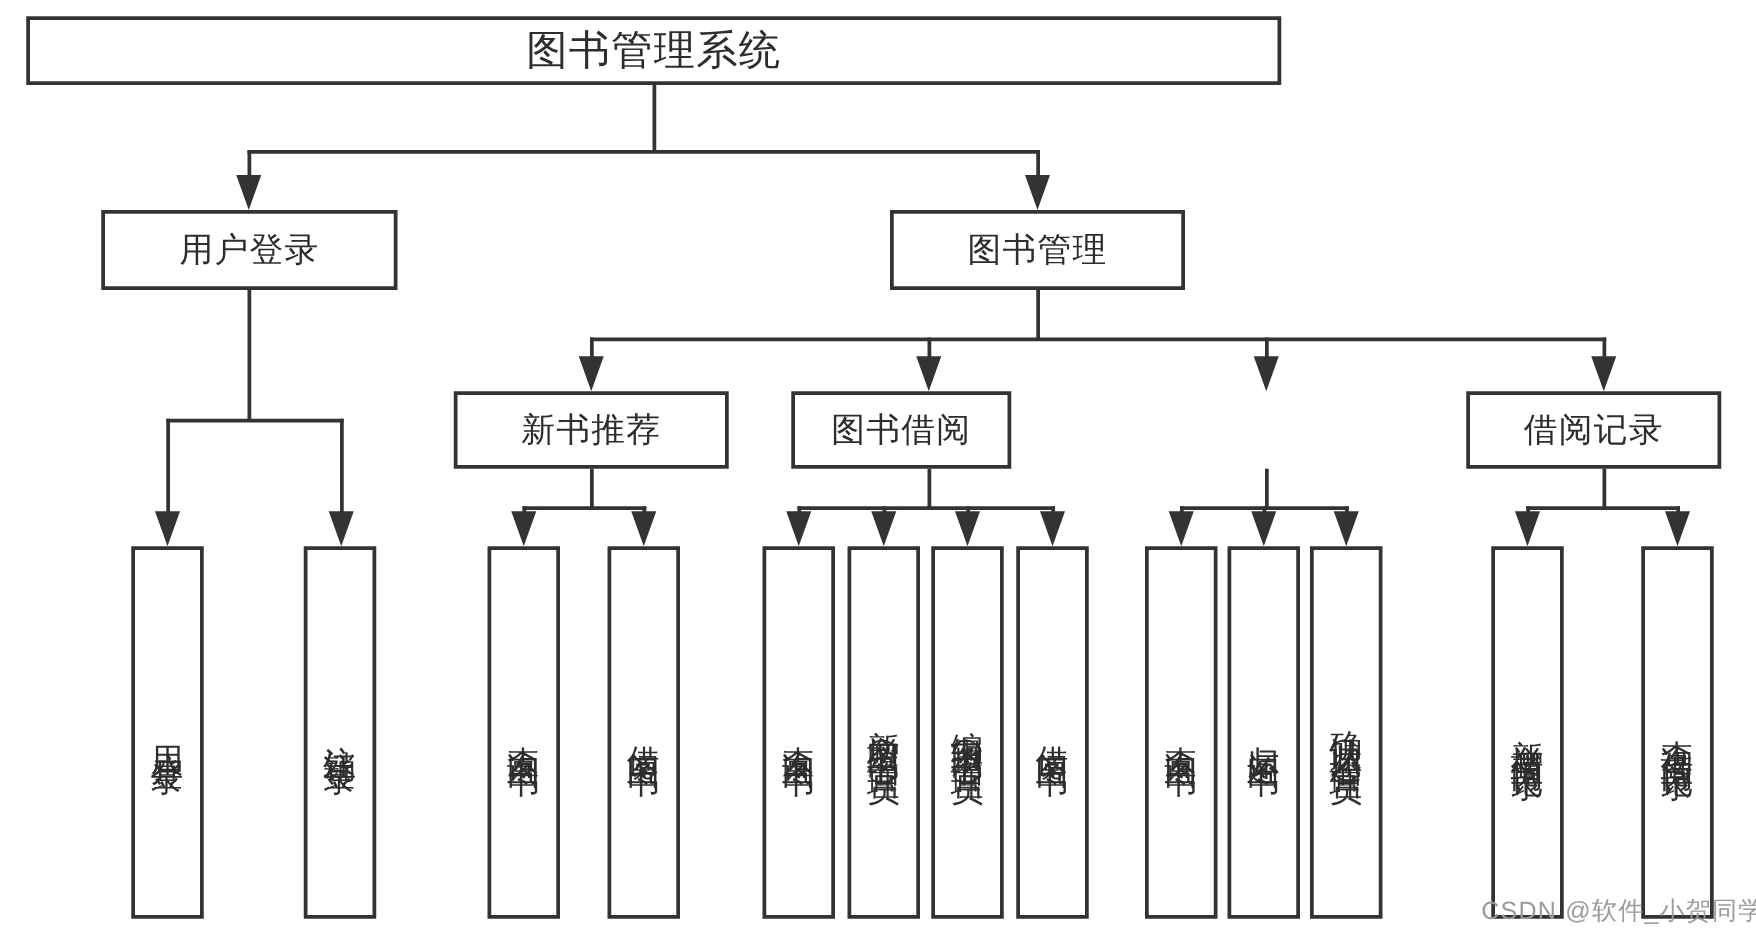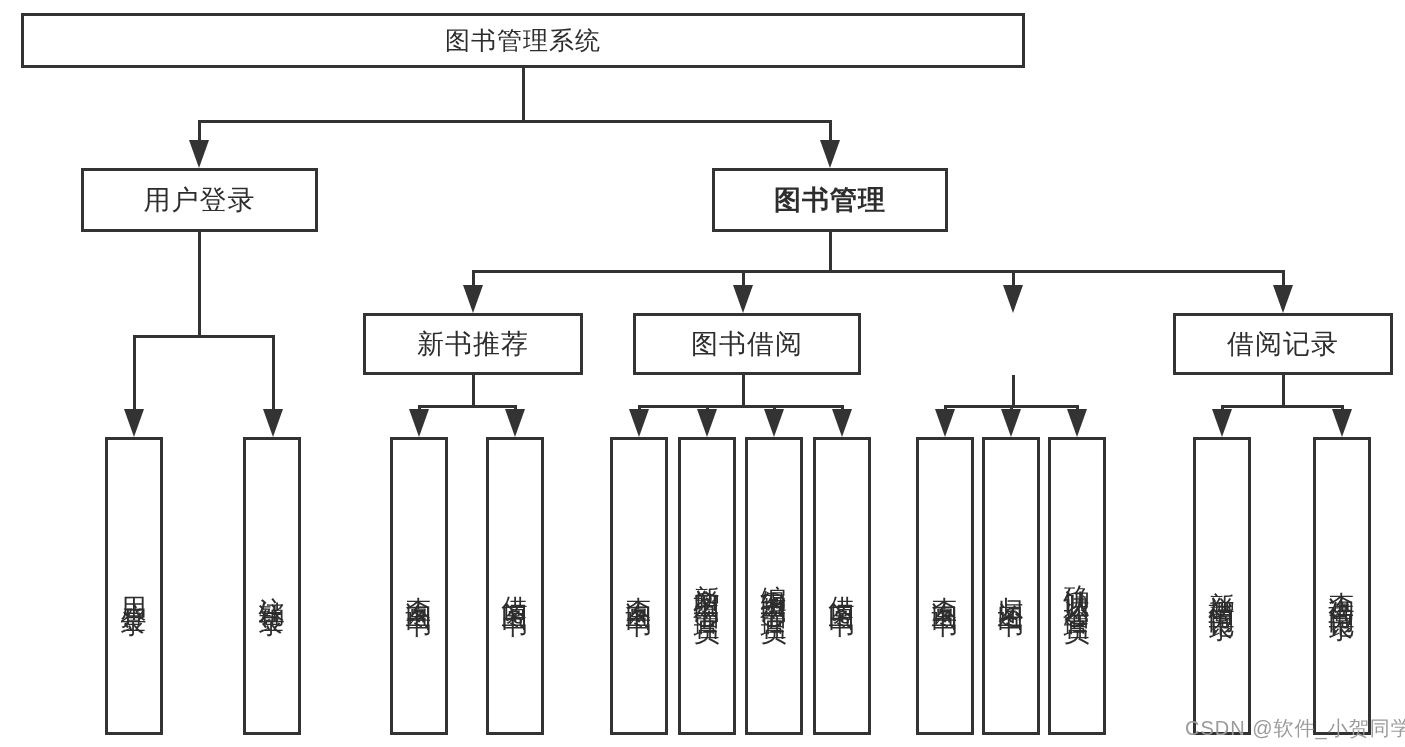--- a/index.html
+++ b/index.html
@@ -21,21 +21,21 @@
     box-sizing: border-box;
     border: 3px solid #333333;
     background: #ffffff;
     display: flex;
     align-items: center;
     justify-content: center;
     text-align: center;
     letter-spacing: 1px;
     color: #2d2d2d;
   }
-  .node.root  { font-size: 25px; }
+  .node.root  { font-size: 33px; }
   .node.lvl   { font-size: 27px; }
   .node.leaf  {
     font-size: 26px;
     letter-spacing: 5px;
   }
   .leaf .vtext {
     writing-mode: vertical-rl;
     text-orientation: mixed;
     line-height: 1;
     max-height: 288px;
@@ -74,31 +74,31 @@
 
 <div class="canvas">
 
   <div class="node root" style="left:21px; top:13px; width:1004px; height:55px;">
     <span>图书管理系统</span>
   </div>
 
   <div class="node lvl" style="left:81px; top:168px; width:237px; height:64px;">
     <span>用户登录</span>
   </div>
-  <div class="node lvl" style="left:712px; top:168px; width:236px; height:64px;font-weight:bold;">
+  <div class="node lvl" style="left:712px; top:168px; width:236px; height:64px;">
     <span>图书管理</span>
   </div>
 
   <div class="node lvl" style="left:363px; top:313px; width:220px; height:62px;text-align:center;">
     <span>新书推荐</span>
   </div>
-  <div class="node lvl" style="left:633px; top:313px; width:228px; height:62px;">
+  <div class="node lvl" style="left:633px; top:313px; width:176px; height:62px;">
     <span>图书借阅</span>
   </div>
-  <div class="node lvl" style="left:1173px; top:313px; width:220px; height:62px;">
+  <div class="node lvl" style="left:1173px; top:313px; width:204px; height:62px;">
     <span>借阅记录</span>
   </div>
 
   <div class="node leaf" style="left:105px; top:437px; width:58px; height:298px;">
     <span class="vtext">用户登录</span>
   </div>
   <div class="node leaf" style="left:243px; top:437px; width:58px; height:298px;">
     <span class="vtext">注销登录</span>
   </div>
 

